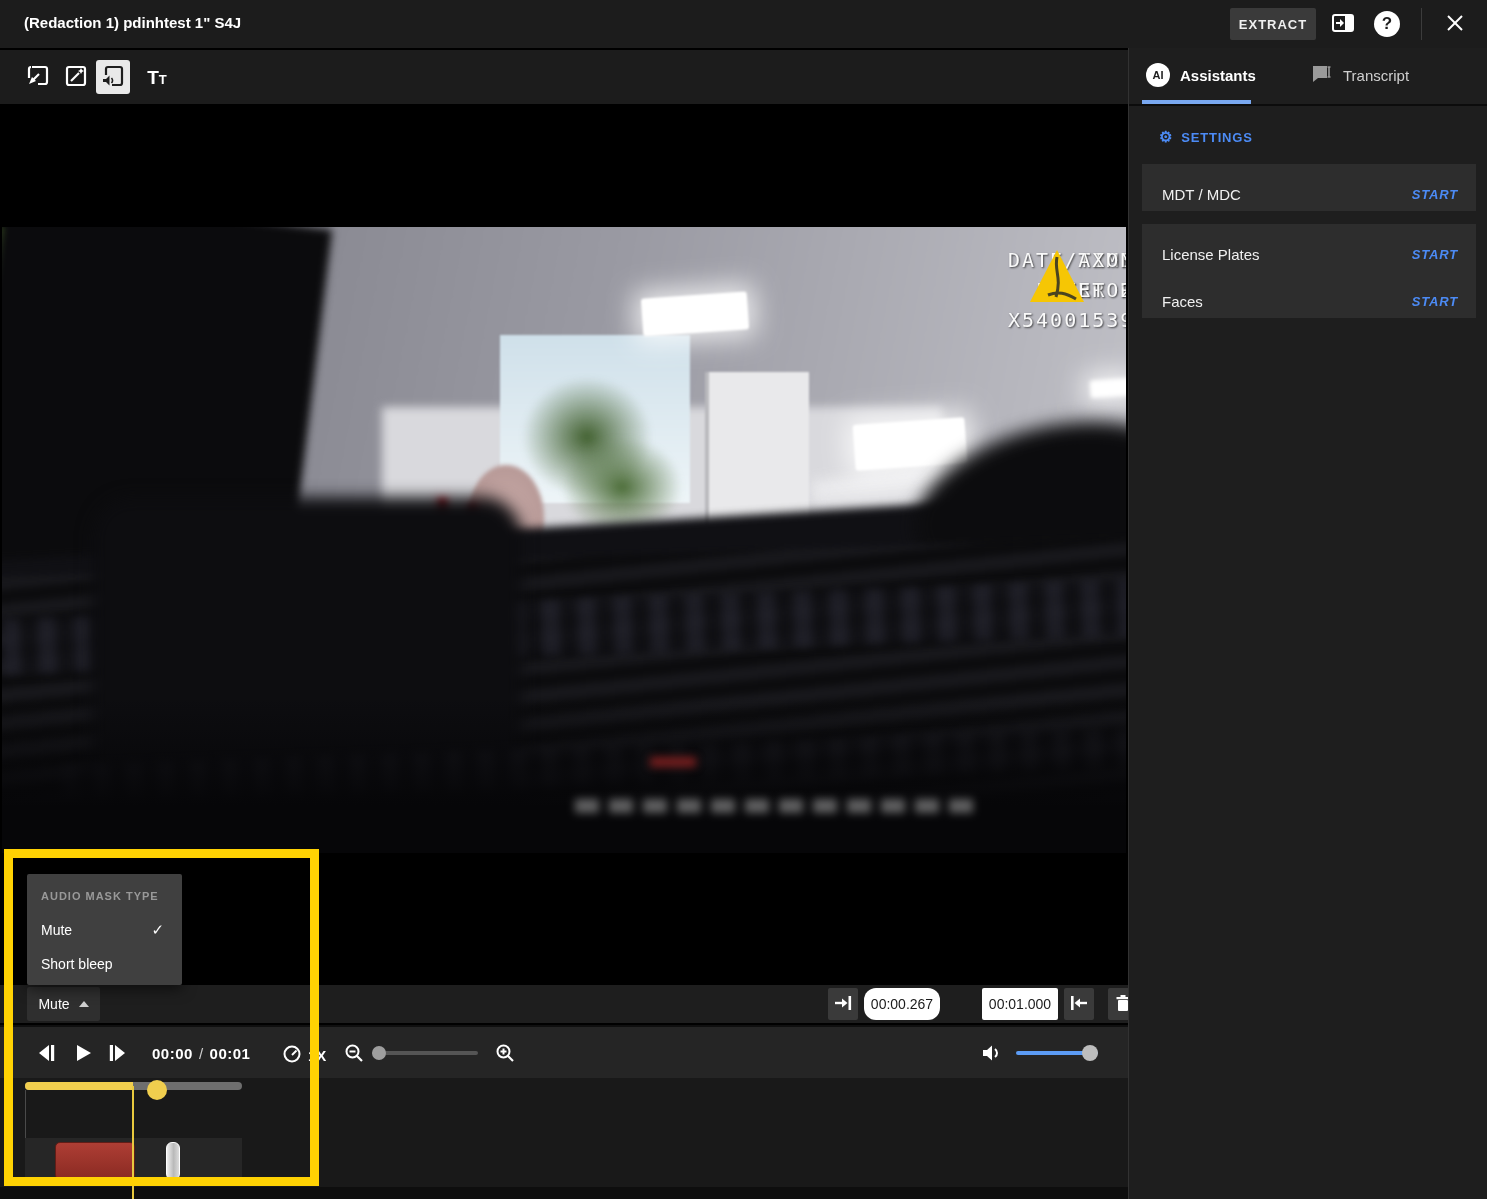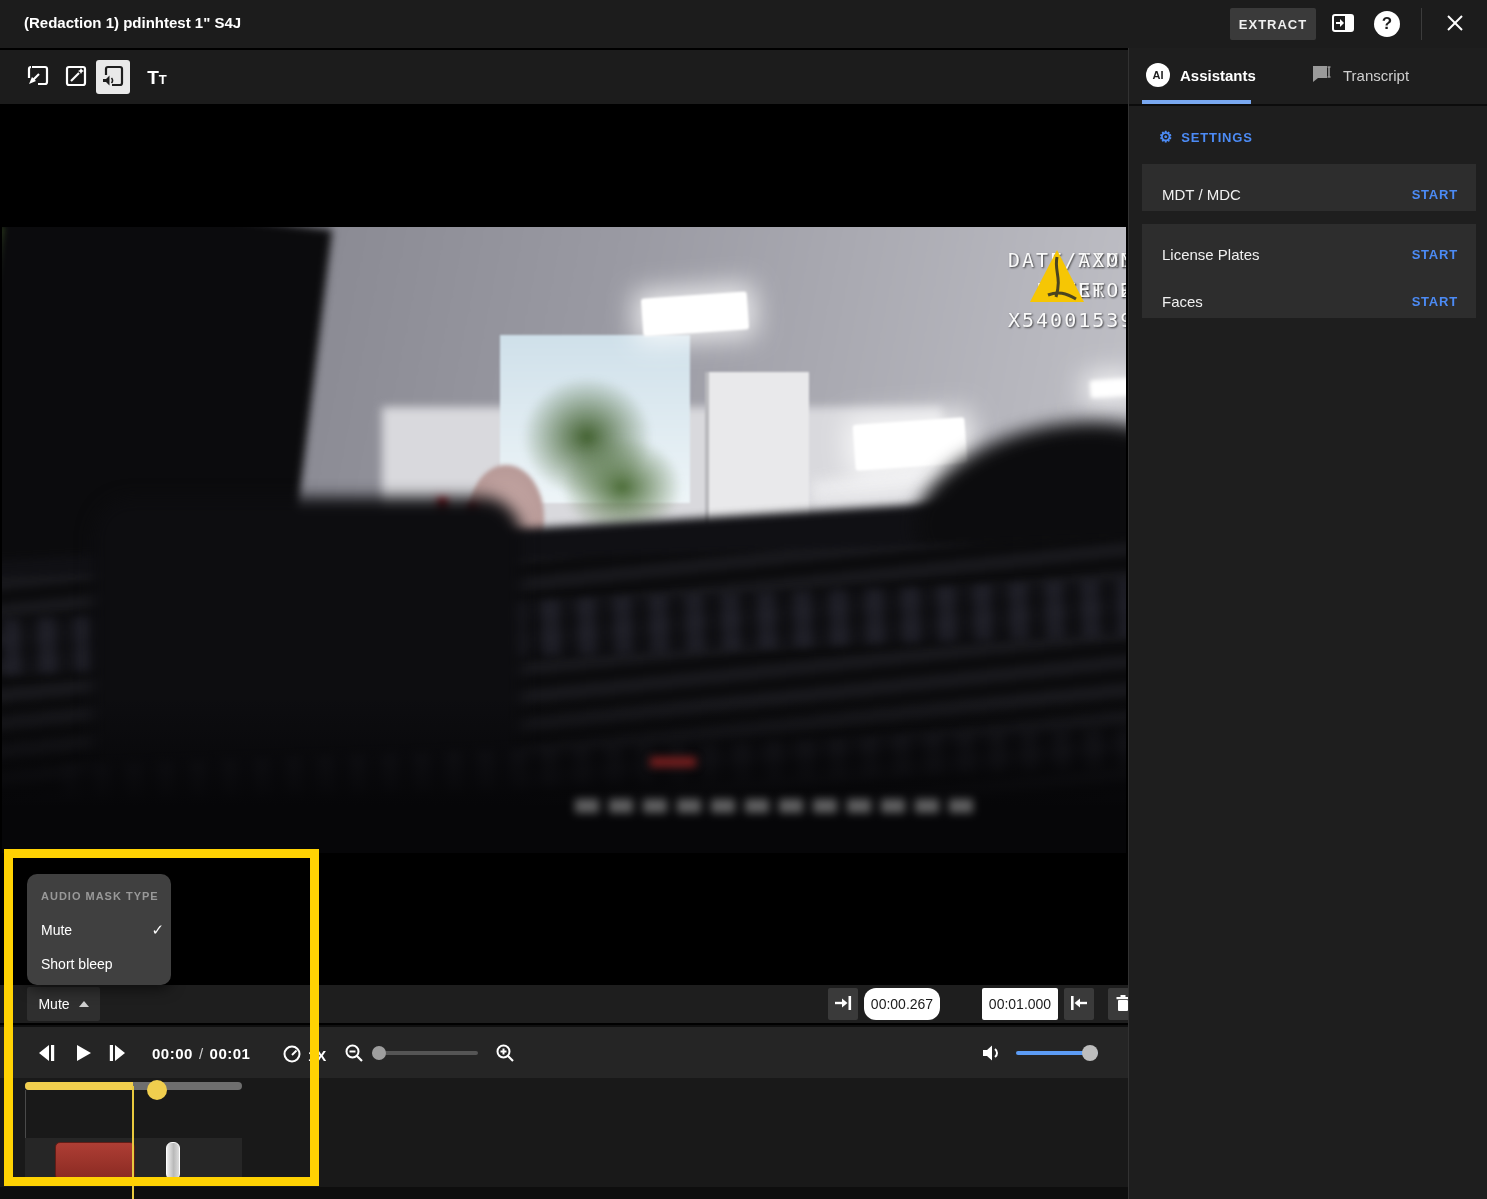--- a/index.html
+++ b/index.html
@@ -94,21 +94,21 @@
   .progress-handle{position:absolute;left:122px;top:-2px;width:20px;height:20px;border-radius:50%;background:#f0ce4e;cursor:pointer;}
   .playhead{position:absolute;left:132px;top:8px;width:2px;height:113px;background:#e8c93e;pointer-events:none;}
   .tl-marker{position:absolute;left:25px;top:12px;width:1px;height:92px;background:#4a4a4a;}
   .tl-band{position:absolute;left:25px;top:60px;width:217px;height:43px;background:#262626;}
   .mask-seg{position:absolute;left:55px;top:64px;width:78px;height:36px;border-radius:5px;border:1px solid #611d17;
        background:linear-gradient(#ae3e34,#8a2a22);cursor:pointer;}
   .pill{position:absolute;left:166px;top:64px;width:12px;height:36px;border-radius:6px;border:1px solid #fdfdfd;
        background:linear-gradient(90deg,#efefef,#b9b9b9 55%,#dcdcdc);cursor:pointer;}
   .bottomstrip{position:absolute;left:0;top:1187px;width:1128px;height:12px;background:#0e0e0e;}
   
-  .popup{position:absolute;left:27px;top:874px;width:144px;height:111px;background:#404040;border-radius:10px;
+  .popup{position:absolute;left:27px;top:874px;width:155px;height:111px;background:#404040;border-radius:2px;
        box-shadow:0 4px 14px rgba(0,0,0,.55);z-index:30;}
   .popup-title{position:absolute;left:14px;top:16px;font-size:11px;font-weight:bold;color:#999;letter-spacing:1px;}
   .popup-item{position:absolute;left:0;width:151px;height:32px;background:none;border:none;color:#fff;font-size:14px;
        font-family:"Liberation Sans",sans-serif;text-align:left;padding:0 14px;cursor:pointer;display:flex;
        align-items:center;justify-content:space-between;box-sizing:border-box;}
   .check{color:#fff;font-size:15px;}
   
   .highlight-box{position:absolute;left:4px;top:849px;width:315px;height:337px;border:9px solid #ffd203;
        box-sizing:border-box;z-index:40;pointer-events:none;}
   .playhead-ext{position:absolute;left:132px;top:1186px;width:2px;height:13px;background:#e8c93e;z-index:41;pointer-events:none;}
@@ -124,21 +124,21 @@
   .ai-badge{width:24px;height:24px;border-radius:50%;background:#fff;color:#1c1c1c;font-size:11px;font-weight:bold;
        display:flex;align-items:center;justify-content:center;}
   .tab-underline{position:absolute;left:13px;bottom:0;width:109px;height:4px;background:#79a8f0;}
   .settings{position:absolute;left:24px;top:79px;display:flex;align-items:center;gap:8px;background:none;border:none;
        color:#4c8bf5;font-size:13px;font-weight:bold;letter-spacing:.8px;cursor:pointer;font-family:"Liberation Sans",sans-serif;}
   .gear{font-size:15px;color:#4c8bf5;}
   .card{position:absolute;left:13px;width:334px;height:47px;background:#2d2d2d;display:flex;align-items:center;
        justify-content:space-between;padding:13px 18px 0 20px;box-sizing:border-box;}
   .card-name{font-size:15px;color:#f0f0f0;}
   .start-btn{background:none;border:none;color:#4c8bf5;font-size:13px;font-weight:bold;letter-spacing:.8px;
-       cursor:pointer;font-family:"Liberation Sans",sans-serif;padding:0;}
+       cursor:pointer;font-family:"Liberation Sans",sans-serif;padding:0;font-style:italic;}
 </style>
 </head>
 <body>
 
 <div class="app">
 
   <div class="topbar">
     <div class="title">(Redaction 1) pdinhtest 1" S4J</div>
     <button class="extract-btn">EXTRACT</button>
     <button class="icon-btn" style="left:1331px;top:12px;width:24px;height:24px;">

